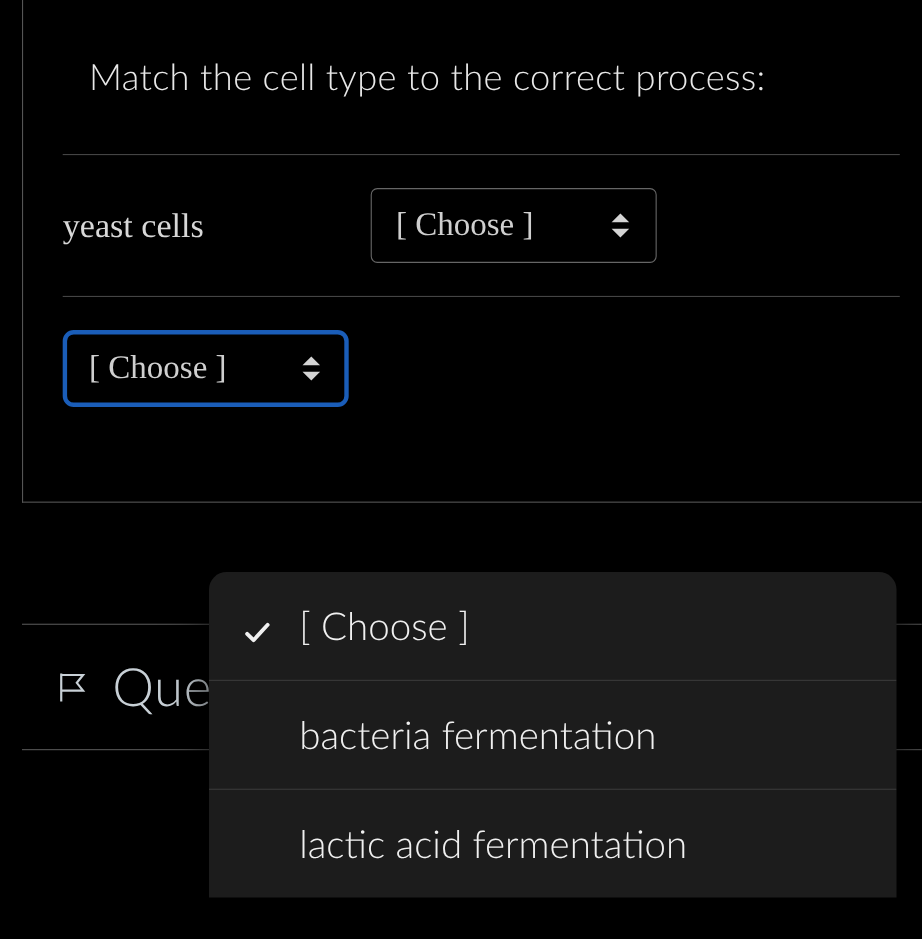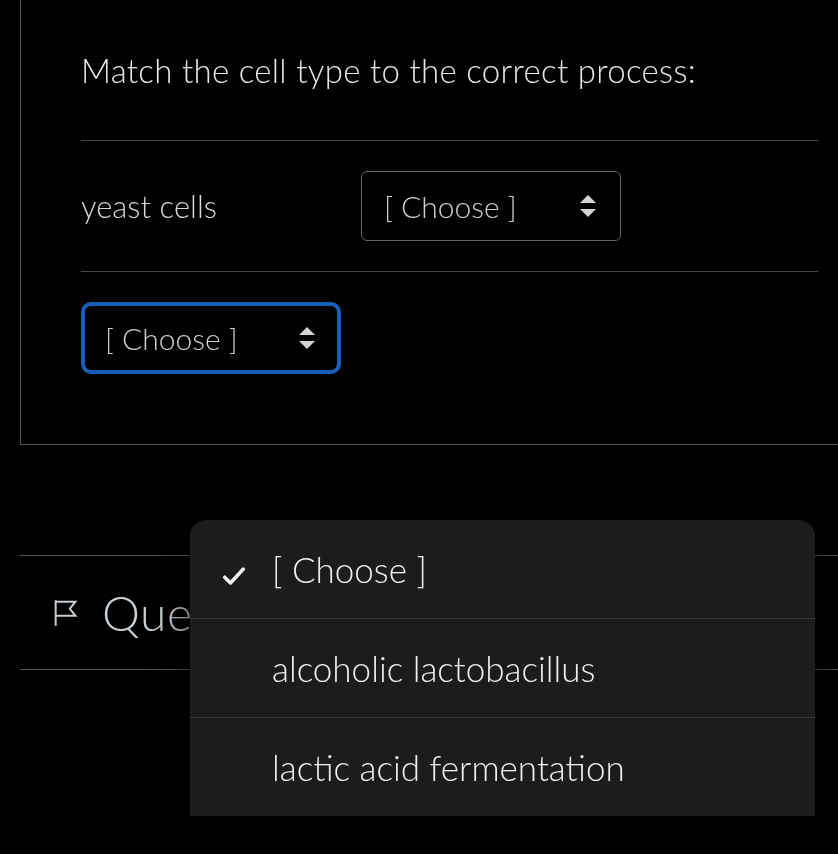--- a/index.html
+++ b/index.html
@@ -13,36 +13,37 @@
       font-family: -apple-system, BlinkMacSystemFont, "Segoe UI", "Lato", sans-serif;
       width: 838px;
       height: 854px;
       position: relative;
       overflow: hidden;
     }
     .question-panel {
       border-left: 1px solid #555;
       border-bottom: 1px solid #555;
       margin-left: 20px;
-      padding-bottom: 40px;
+      padding-bottom: 56px;
     }
     .question-prompt {
       font-size: 33px;
       font-weight: 300;
       color: #e8e8e8;
       padding: 50px 60px 50px 60px;
       letter-spacing: 0.3px;
     }
     .match-row {
       display: flex;
       align-items: center;
       border-top: 1px solid #444;
       padding: 30px 0 30px 0;
-      margin-left: 60px;
+      margin-left: 36px;
       margin-right: 20px;
+      font-family: Liberation Serif, serif;
     }
     .match-label {
       font-size: 31px;
       font-weight: 300;
       color: #d8d8d8;
       width: 280px;
       line-height: 1.5;
     }
     .select-box {
       display: flex;
@@ -200,19 +201,19 @@
       <span class="check-icon">
         <svg viewBox="0 0 24 24" fill="none" stroke="#f0f0f0" stroke-width="3" stroke-linecap="round" stroke-linejoin="round">
           <polyline points="4 13 9 18 20 6"></polyline>
         </svg>
       </span>
     </span>
     <span>[ Choose ]</span>
   </div>
   <div class="dropdown-item">
     <span class="check-slot"></span>
-    <span>alcoholic lactobacillus</span>
+    <span>bacteria fermentation</span>
   </div>
   <div class="dropdown-item">
     <span class="check-slot"></span>
     <span>lactic acid fermentation</span>
   </div>
 </div>
 
 </body></html>

